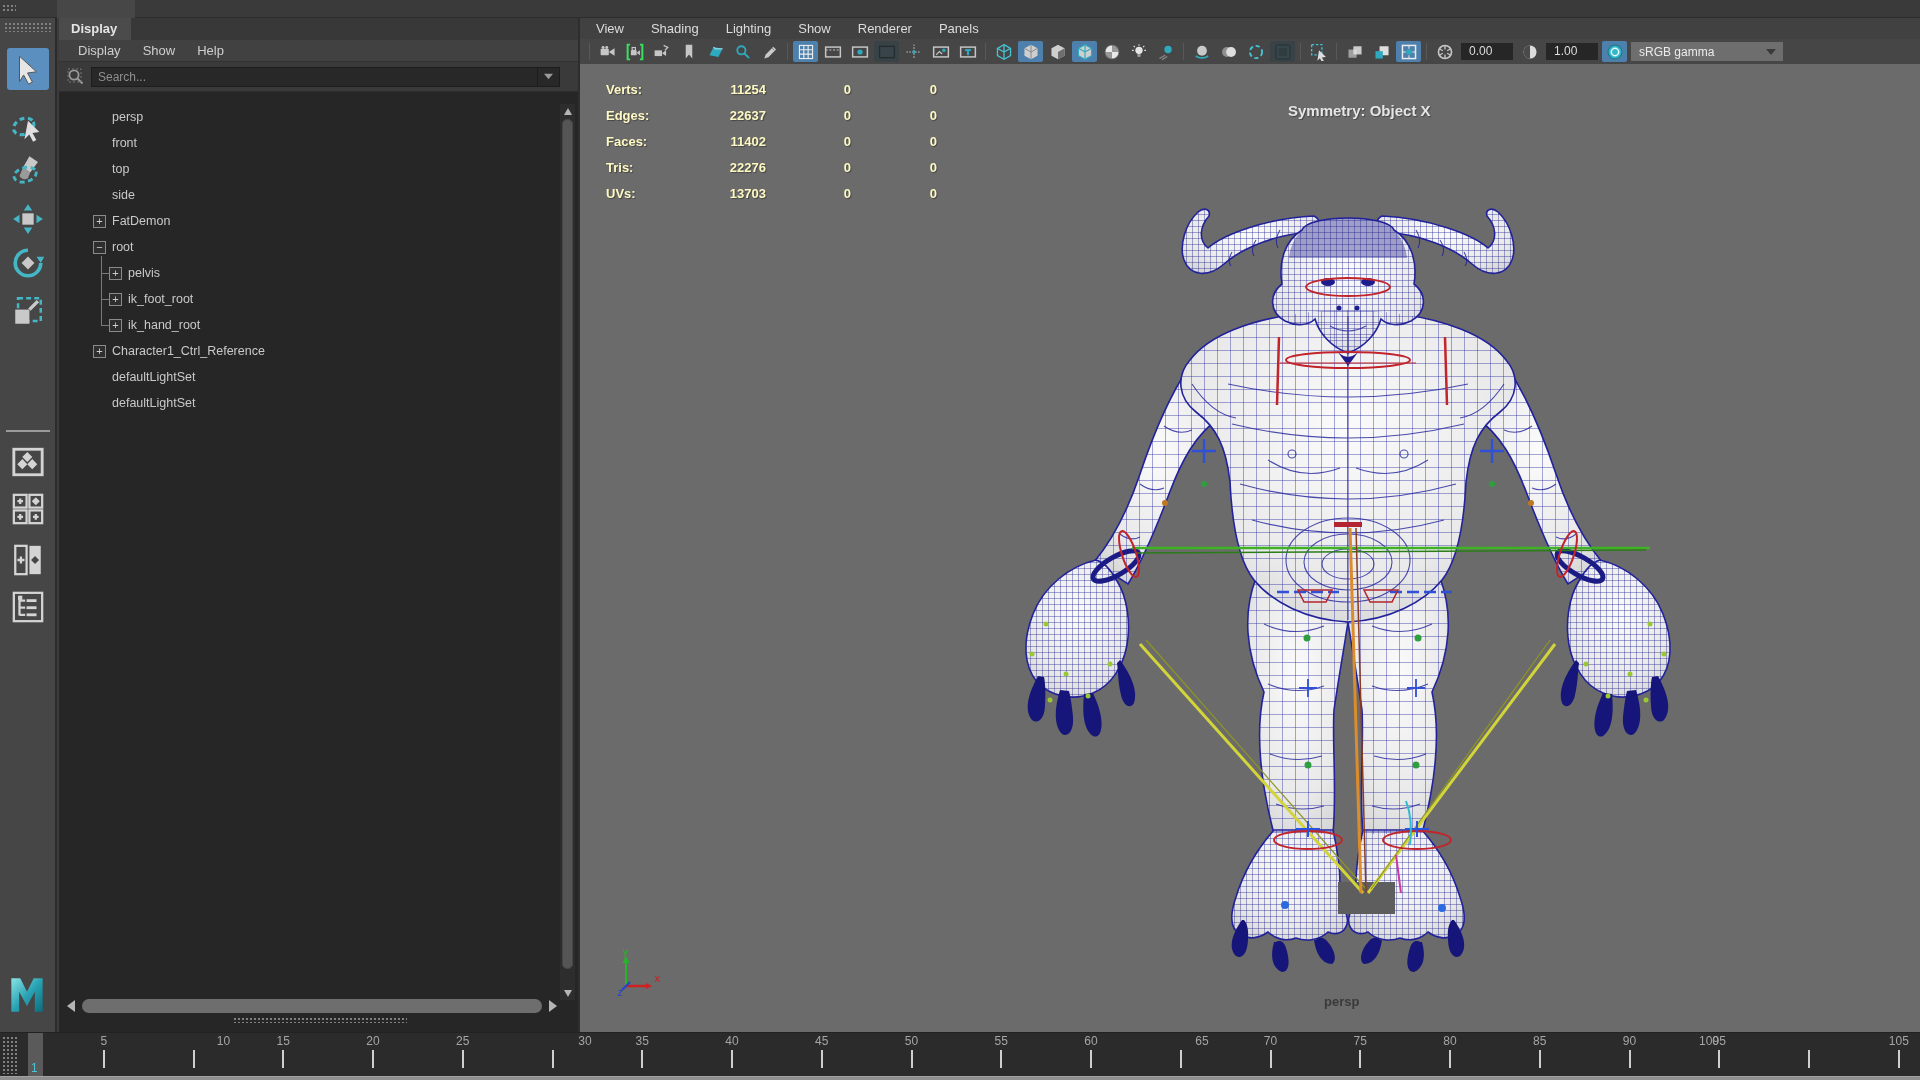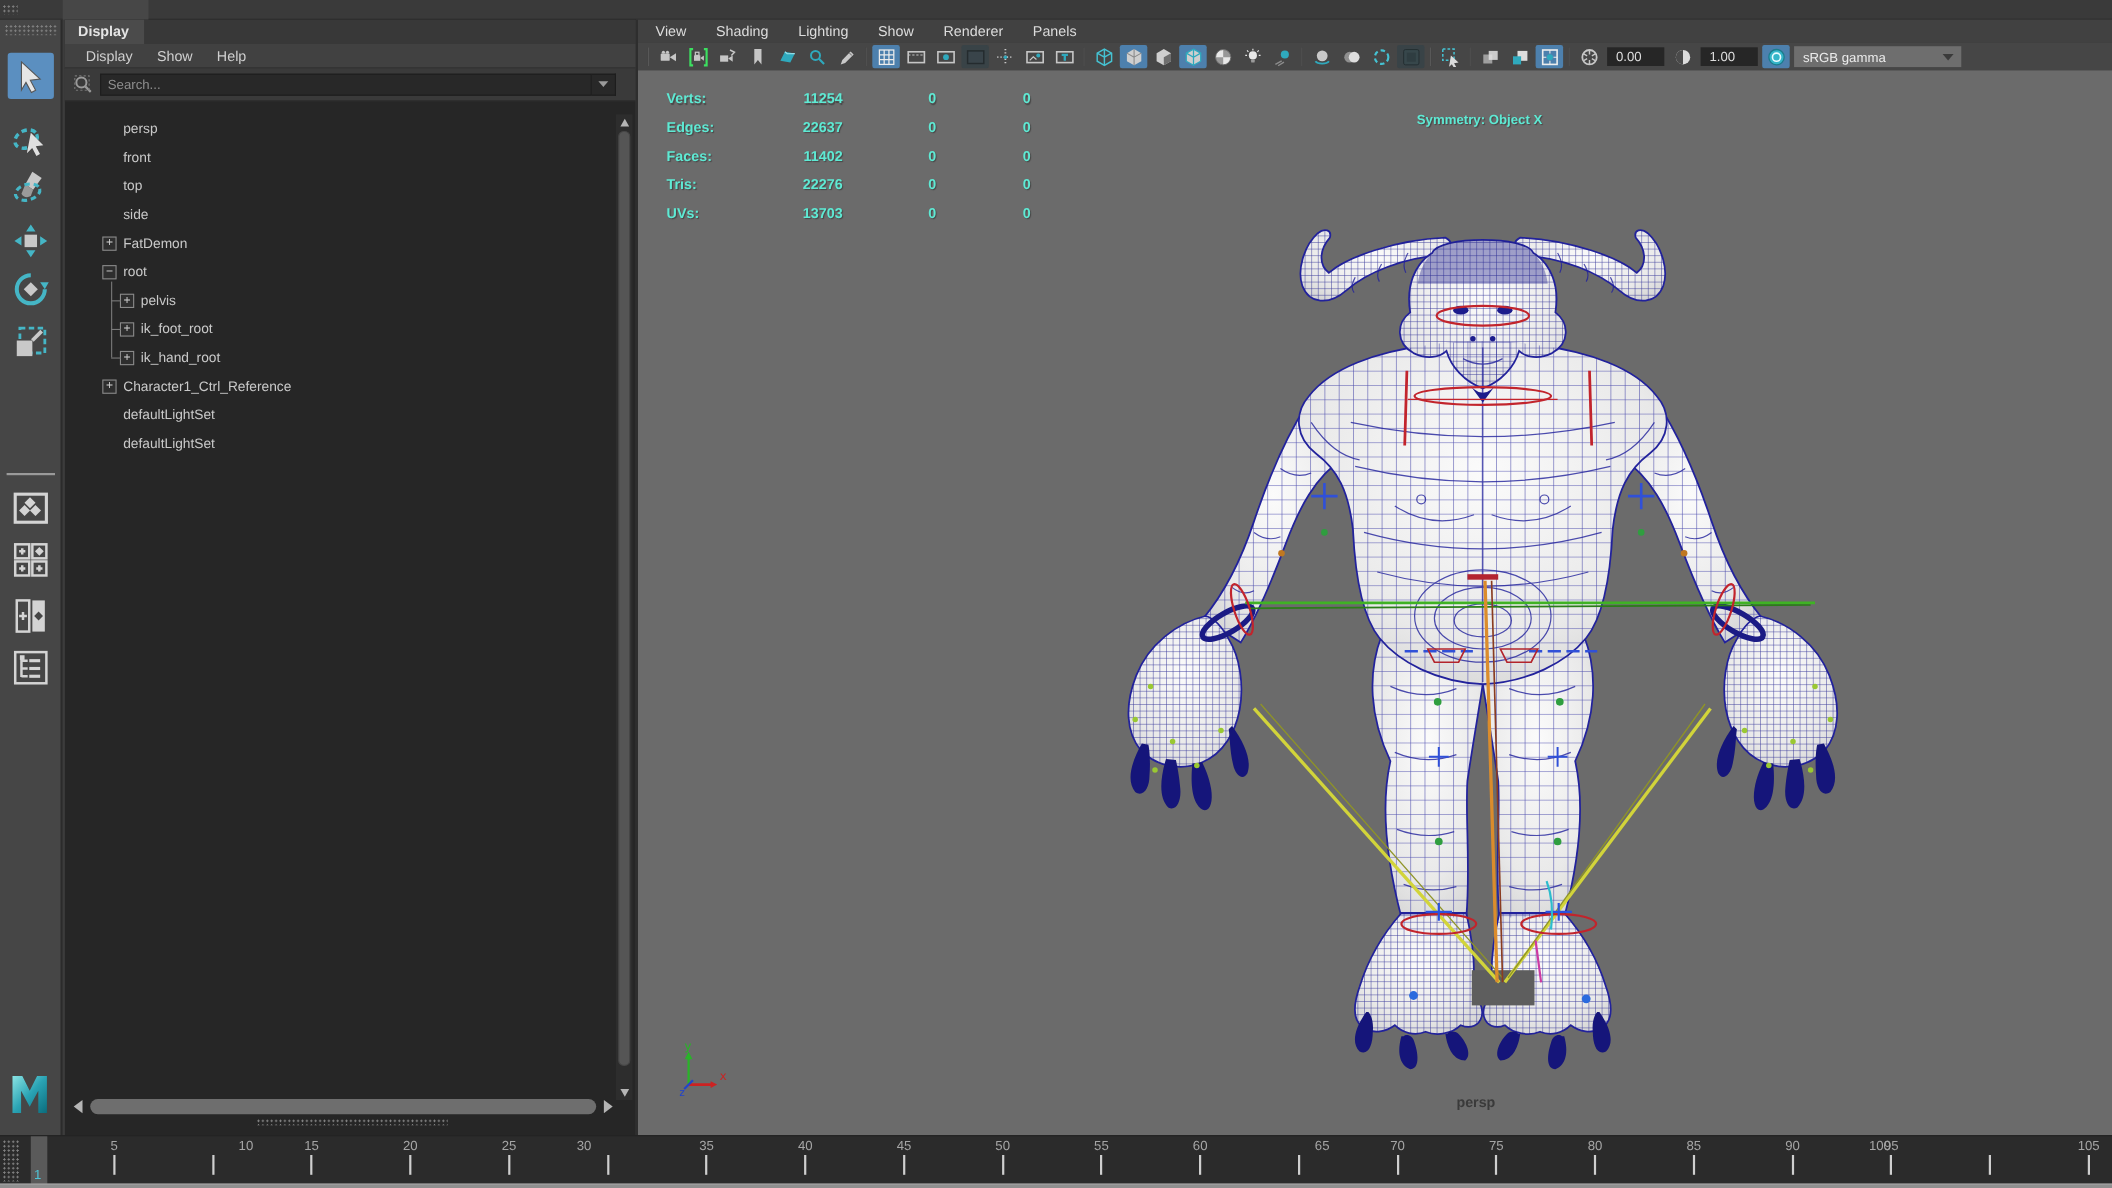--- a/index.html
+++ b/index.html
@@ -66,26 +66,26 @@
   .vp-field { width:52px; height:17px; background:#262626; color:#ddd; font-size:12px; padding:1px 0 0 8px; margin:0 3px; }
   .vp-dd { width:152px; height:19px; background:#6e6e6e; display:flex; align-items:center; margin-left:3px; }
   .vp-dd .lbl { flex:1; font-size:12px; color:#ececec; padding-left:8px; }
   .vp-dd .arr { width:24px; height:19px; display:flex; align-items:center; justify-content:center; }
   .vp-dd .arr svg { width:12px; height:10px; }
 
   #vp-canvas { position:absolute; left:0; top:46px; width:1342px; height:968px; background:#6b6b6b; overflow:hidden; }
   #char-svg { position:absolute; left:0; top:0; width:1342px; height:968px; }
 
   #hud-stats { position:absolute; left:26px; top:12px; }
-  .hud-row { display:flex; height:26px; align-items:center; font-size:13px; font-weight:bold; color:#5eead4; text-shadow:1px 1px 1px rgba(0,0,0,.35); }
+  .hud-row { display:flex; height:26px; align-items:center; font-size:13px; font-weight:bold; color:#fef9c3; text-shadow:1px 1px 1px rgba(0,0,0,.35); }
   .hud-row .c0 { width:78px; text-align:left; }
   .hud-row .c1 { width:82px; text-align:right; }
   .hud-row .c2 { width:85px; text-align:right; }
   .hud-row .c3 { width:86px; text-align:right; }
-  #hud-sym { position:absolute; left:708px; top:38px; font-size:12px; font-weight:bold; color:#5eead4; text-shadow:1px 1px 1px rgba(0,0,0,.35); }
+  #hud-sym { position:absolute; left:708px; top:38px; font-size:15px; font-weight:bold; color:#e5e5e5; text-shadow:1px 1px 1px rgba(0,0,0,.35); }
   #cam-label { position:absolute; left:744px; top:930px; font-size:13px; font-weight:bold; color:#3a3a3a; }
   #axis-gizmo { position:absolute; left:34px; top:882px; width:50px; height:52px; }
 
   
   #timeline { position:absolute; left:0; top:1032px; width:1920px; height:44px; background:#2b2b2b; border-top:1px solid #222; }
   #tl-grip { position:absolute; left:2px; top:3px; width:16px; height:38px; }
   #tl-playhead { position:absolute; left:28px; top:0; width:15px; height:44px; background:#5a5a5a; }
   #tl-cf { position:absolute; left:3px; bottom:2px; font-size:12px; color:#4fc4d6; }
   .tl-label { position:absolute; top:1px; transform:translateX(-50%); font-size:12px; color:#a5a5a5; }
   .tl-tick { position:absolute; top:17px; width:2px; height:18px; background:#cfcfcf; transform:translateX(-50%); }
@@ -852,21 +852,21 @@
       <span class="tl-label" style="left: 103.8px;">5</span>
       <div class="tl-tick" style="left: 103.8px;"></div>
       <span class="tl-label" style="left: 193.55px; margin-left: 30px;">10</span>
       <div class="tl-tick" style="left: 193.55px;"></div>
       <span class="tl-label" style="left: 283.3px;">15</span>
       <div class="tl-tick" style="left: 283.3px;"></div>
       <span class="tl-label" style="left: 373.05px;">20</span>
       <div class="tl-tick" style="left: 373.05px;"></div>
       <span class="tl-label" style="left: 462.8px;">25</span>
       <div class="tl-tick" style="left: 462.8px;"></div>
-      <span class="tl-label" style="left: 531px;">30</span>
+      <span class="tl-label" style="left: 585px;">30</span>
       <div class="tl-tick" style="left: 552.55px;"></div>
       <span class="tl-label" style="left: 642.3px;">35</span>
       <div class="tl-tick" style="left: 642.3px;"></div>
       <span class="tl-label" style="left: 732.05px;">40</span>
       <div class="tl-tick" style="left: 732.05px;"></div>
       <span class="tl-label" style="left: 821.8px;">45</span>
       <div class="tl-tick" style="left: 821.8px;"></div>
       <span class="tl-label" style="left: 911.55px;">50</span>
       <div class="tl-tick" style="left: 911.55px;"></div>
       <span class="tl-label" style="left: 1001.3px;">55</span>

